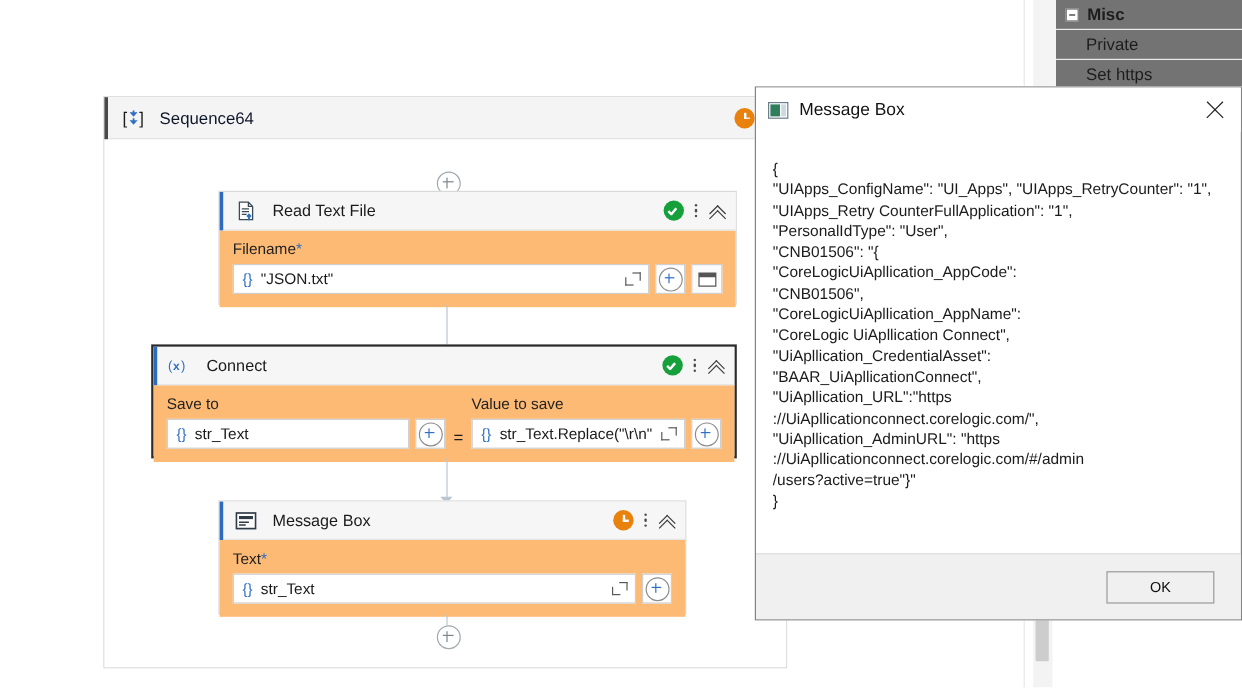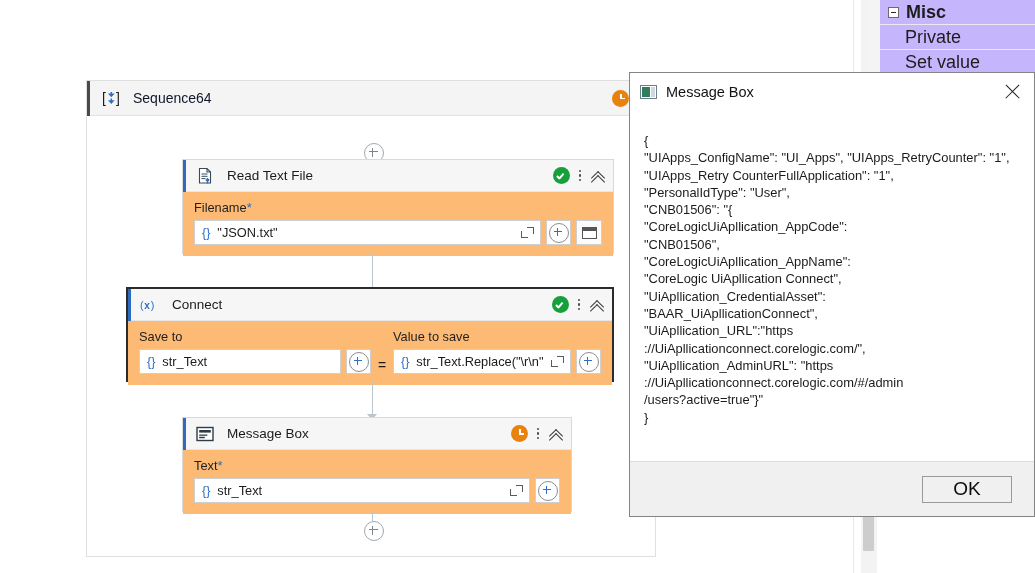--- a/index.html
+++ b/index.html
@@ -7,21 +7,21 @@
     width: 1035px; height: 573px;
     background: #ffffff;
     font-family: "Liberation Sans", sans-serif;
     overflow: hidden;
   }
   #root { position: relative; width: 1035px; height: 573px; background: #ffffff; }
 
   
   .props-panel {
     position: absolute; left: 880px; top: 0; width: 155px; height: 72px;
-    background: #c4b5fd; font-size: 18px; color: #1d1d1d;
+    background: #737373; font-size: 14px; color: #1d1d1d;
   }
   .props-row { display: flex; align-items: center; height: 24px; padding-left: 8px; }
   .props-row.header { font-weight: bold; }
   .props-row.sub { padding-left: 25px; border-top: 1px solid #eaeaea; }
   .collapse-box {
     width: 9px; height: 9px; border: 1px solid #6b6b6b; background: #fff;
     display: inline-flex; align-items: center; justify-content: center;
     margin-right: 7px; position: relative; flex: 0 0 auto;
   }
   .collapse-box::before {
@@ -202,21 +202,21 @@
     font-size: 12.9px; line-height: 17.3px; color: #1b1b1b; white-space: pre-wrap;
     word-break: break-word; font-family: "Liberation Sans", sans-serif;
   }
   .dlg-footer {
     position: absolute; left: 0; right: 0; bottom: 0; height: 55px; background: #f0f0f0;
     border-top: 1px solid #dcdcdc; display: flex; align-items: center; justify-content: flex-end;
     padding-right: 22px; box-sizing: border-box;
   }
   .ok-btn {
     width: 90px; height: 27px; background: #f0f0f0; border: 1px solid #9a9a9a;
-    font-size: 19px; color: #0d0d0d; font-family: "Liberation Sans", sans-serif;
+    font-size: 12px; color: #0d0d0d; font-family: "Liberation Sans", sans-serif;
     display: flex; align-items: center; justify-content: center; box-sizing: border-box;
     cursor: default;
   }
 </style>
 </head>
 <body>
 
 <div id="root">
 
   <div class="vscroll">
@@ -227,21 +227,21 @@
 
   <div class="props-panel">
     <div class="props-row header">
       <span class="collapse-box"></span>
       <span>Misc</span>
     </div>
     <div class="props-row sub">
       <span>Private</span>
     </div>
     <div class="props-row sub">
-      <span>Set value</span>
+      <span>Set https</span>
     </div>
   </div>
 
   <div class="sequence">
     <div class="seq-header">
       <span class="seq-icon">
         <svg width="19" height="17" viewBox="0 0 19 17">
           <text x="0" y="13" font-family="Liberation Sans, sans-serif" font-size="14" fill="#1b1b1b">[</text>
           <text x="14" y="13" font-family="Liberation Sans, sans-serif" font-size="14" fill="#1b1b1b">]</text>
           <path d="M9.3 2 l0 3.2 M7.6 4.3 L9.3 6.2 L11 4.3 Z" stroke="#2f6fc4" stroke-width="1.5" fill="#2f6fc4"></path>

